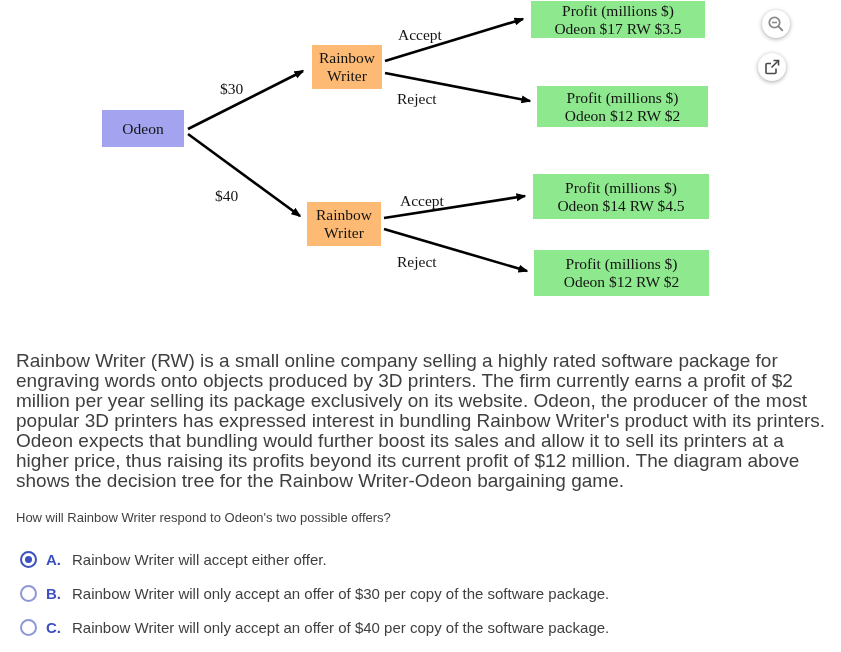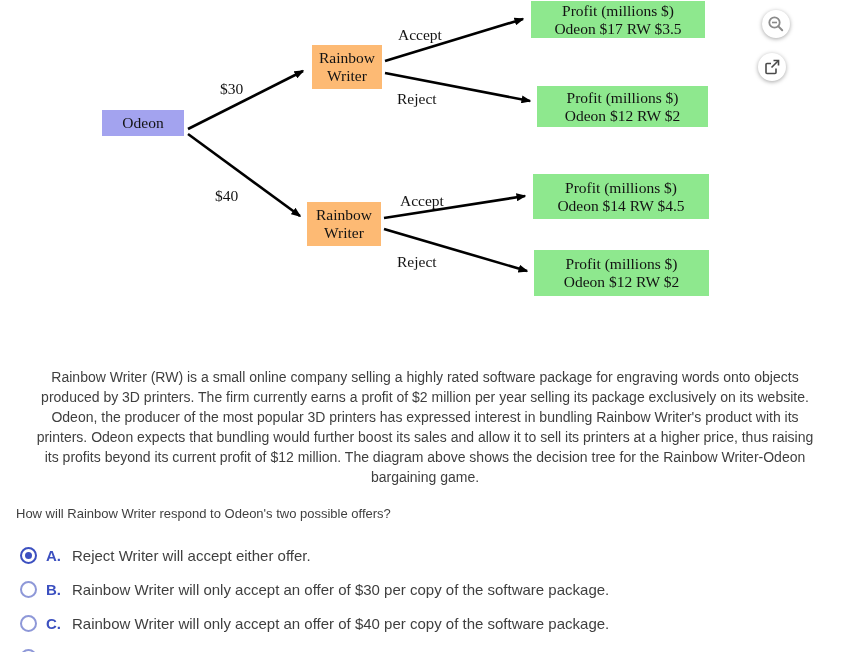--- a/index.html
+++ b/index.html
@@ -29,21 +29,21 @@
 
   
   .circle-btn {
     position:absolute; width:28px; height:28px; border-radius:50%;
     background:#fff; box-shadow:0 1px 4px rgba(0,0,0,.35);
     display:flex; align-items:center; justify-content:center; cursor:pointer;
   }
 
   
   .content { position:absolute; left:16px; top:351px; width:818px; color:#3f3f3f; }
-  .scenario { font-size:14px; line-height:20px; margin:16px;text-align:center; }
+  .scenario { font-size:19px; line-height:20px; margin:0; }
   .question { font-size:13px; line-height:20px; margin:17px 0 0 0; }
 
   .options { margin-top:22px; }
   .option-row {
     display:flex; align-items:center; margin-bottom:16px; height:18px; cursor:pointer;
   }
   .radio {
     box-sizing:border-box; width:17px; height:17px; border-radius:50%;
     border:2px solid #8e98d8; background:#fff; margin:0 9px 0 4px;
     position:relative; flex:0 0 auto;
@@ -72,21 +72,21 @@
         </marker>
       </defs>
       <line x1="188" y1="129" x2="303" y2="71" stroke="#000" stroke-width="2.6" marker-end="url(#ah)"></line>
       <line x1="188" y1="134" x2="300" y2="216" stroke="#000" stroke-width="2.6" marker-end="url(#ah)"></line>
       <line x1="385" y1="61" x2="523" y2="19" stroke="#000" stroke-width="2.6" marker-end="url(#ah)"></line>
       <line x1="385" y1="73" x2="530" y2="101" stroke="#000" stroke-width="2.6" marker-end="url(#ah)"></line>
       <line x1="384" y1="218" x2="525" y2="196" stroke="#000" stroke-width="2.6" marker-end="url(#ah)"></line>
       <line x1="384" y1="229" x2="527" y2="271" stroke="#000" stroke-width="2.6" marker-end="url(#ah)"></line>
     </svg>
 
-    <div class="node node-odeon" style="left:102px; top:110px; width:82px; height:26px;">Odeon</div>
+    <div class="node node-odeon" style="left:102px; top:110px; width:82px; height:37px;">Odeon</div>
 
     <div class="node node-rw" style="left:312px; top:45px; width:70px; height:44px;">Rainbow Writer</div>
 
     <div class="node node-rw" style="left:307px; top:202px; width:74px; height:44px;">Rainbow Writer</div>
 
     <span class="branch-label" style="left:220px; top:80px;">$30</span>
     <span class="branch-label" style="left:215px; top:187px;">$40</span>
     <span class="branch-label" style="left:398px; top:26px;">Accept</span>
     <span class="branch-label" style="left:397px; top:90px;">Reject</span>
     <span class="branch-label" style="left:400px; top:192px;">Accept</span>
@@ -128,21 +128,21 @@
   <div class="content">
     <p class="scenario">Rainbow Writer (RW) is a small online company selling a highly rated software package for engraving words onto objects produced by 3D printers.  The firm currently earns a profit of $2 million per year selling its package exclusively on its website. Odeon, the producer of the most popular 3D printers has expressed interest in bundling Rainbow Writer's product with its printers. Odeon expects that bundling would further boost its sales and allow it to sell its printers at a higher price, thus raising its profits beyond its current profit of $12 million.  The diagram above shows the decision tree for the Rainbow Writer-Odeon bargaining game.</p>
 
     <p class="question">How will Rainbow Writer respond to Odeon's two possible offers?</p>
 
     <div class="options">
 
       <div class="option-row">
         <span class="radio selected"></span>
         <span class="option-letter">A.</span>
-        <span class="option-text">Reject Writer will accept either offer.</span>
+        <span class="option-text">Rainbow Writer will accept either offer.</span>
       </div>
 
       <div class="option-row">
         <span class="radio"></span>
         <span class="option-letter">B.</span>
         <span class="option-text">Rainbow Writer will only accept an offer of $30 per copy of the software package.</span>
       </div>
 
       <div class="option-row">
         <span class="radio"></span>

